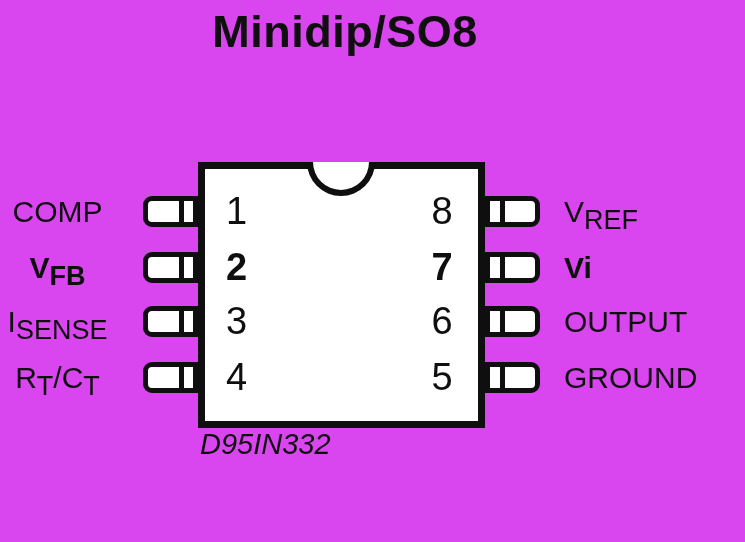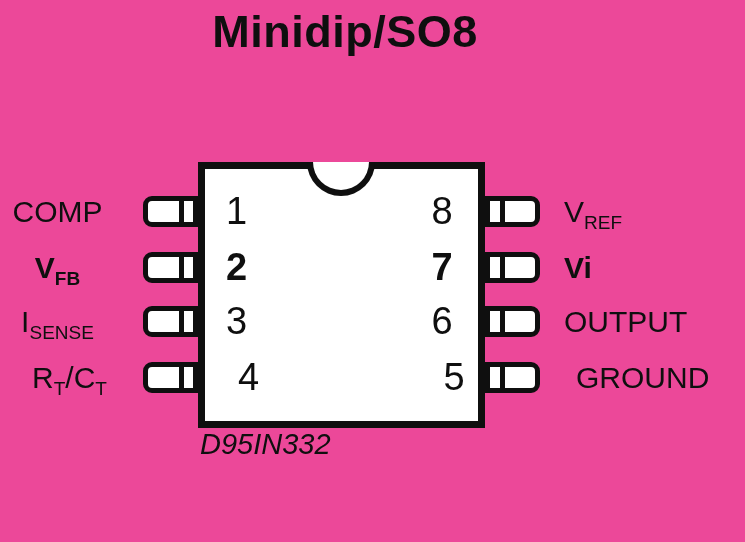--- a/index.html
+++ b/index.html
@@ -4,21 +4,21 @@
 <style>
   html, body {
     margin: 0;
     padding: 0;
     background: #ffffff;
   }
   .stage {
     position: relative;
     width: 745px;
     height: 542px;
-    background: #ec4899;
+    background: #d946ef;
     overflow: hidden;
     font-family: "Liberation Sans", sans-serif;
     color: #0f0f0f;
   }
   
   .title {
     position: absolute;
     left: 155px;
     top: 8px;
     width: 380px;
@@ -69,41 +69,41 @@
     bottom: 0;
     width: 5px;
     background: #0f0f0f;
   }
   .pin-left  .pin-divider { left: 31px; }
   .pin-right .pin-divider { left: 10px; }
   
   .row1 { top: 196px; }
   .row2 { top: 252px; font-weight: bold; }
   .row3 { top: 306px; }
-  .row4 { top: 362px; padding-left: 12px; }
+  .row4 { top: 362px; }
   
   .pin-num {
     position: absolute;
     font-size: 38px;
     line-height: 31px;
     white-space: nowrap;
   }
   .num-left  { left: 226px; }
   .num-right { left: 428px; width: 28px; text-align: center; }
   
   .pin-label {
     position: absolute;
     font-size: 30px;
     line-height: 31px;
     white-space: nowrap;
   }
   .label-left  { left: 0; width: 115px; text-align: center; }
   .label-right { left: 564px; }
   .pin-label .sub {
-    font-size: 19px;
+    font-size: 27px;
     position: relative;
     top: 7px;
   }
   
   .caption {
     position: absolute;
     left: 200px;
     top: 429px;
     width: 295px;
     font-size: 29px;

